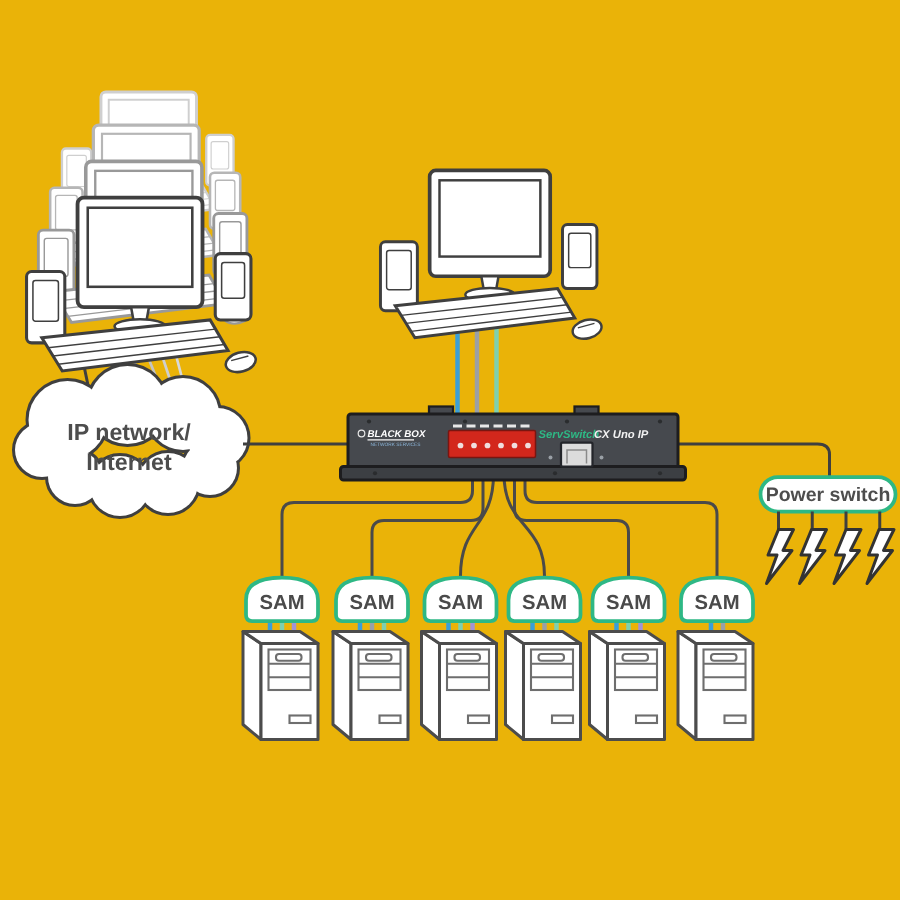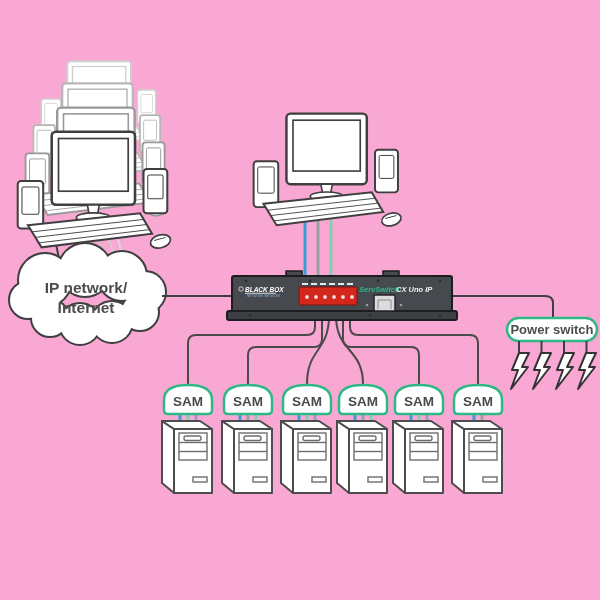--- a/index.html
+++ b/index.html
@@ -1,16 +1,16 @@
 <!DOCTYPE html>
 <html><head>
 <meta charset="utf-8">
 <style>
   html,body{margin:0;padding:0;background:#ffffff;}
-  #stage{position:relative;width:600px;height:600px;background:#f9a8d4;overflow:hidden;
+  #stage{position:relative;width:600px;height:600px;background:#eab308;overflow:hidden;
          font-family:"Liberation Sans", sans-serif;}
   svg{display:block;}
   text{font-family:"Liberation Sans", sans-serif;}
   .cloud-label{font-size:15.5px;font-weight:600;fill:#4d4d4d;text-anchor:middle;}
   .pill-label{font-size:13px;font-weight:600;fill:#4d4d4d;text-anchor:middle;}
   .sam-label{font-size:13.5px;font-weight:600;fill:#4a4a4a;text-anchor:middle;}
   .brand-txt{font-size:6.5px;font-weight:bold;font-style:italic;fill:#ffffff;}
   .brand-sub{font-size:3.2px;fill:#8ab4d8;}
   .series-txt{font-size:7.5px;font-weight:bold;font-style:italic;fill:#2eb885;}
   .model-txt{font-size:7.5px;font-weight:bold;font-style:italic;fill:#f2f2f2;}

